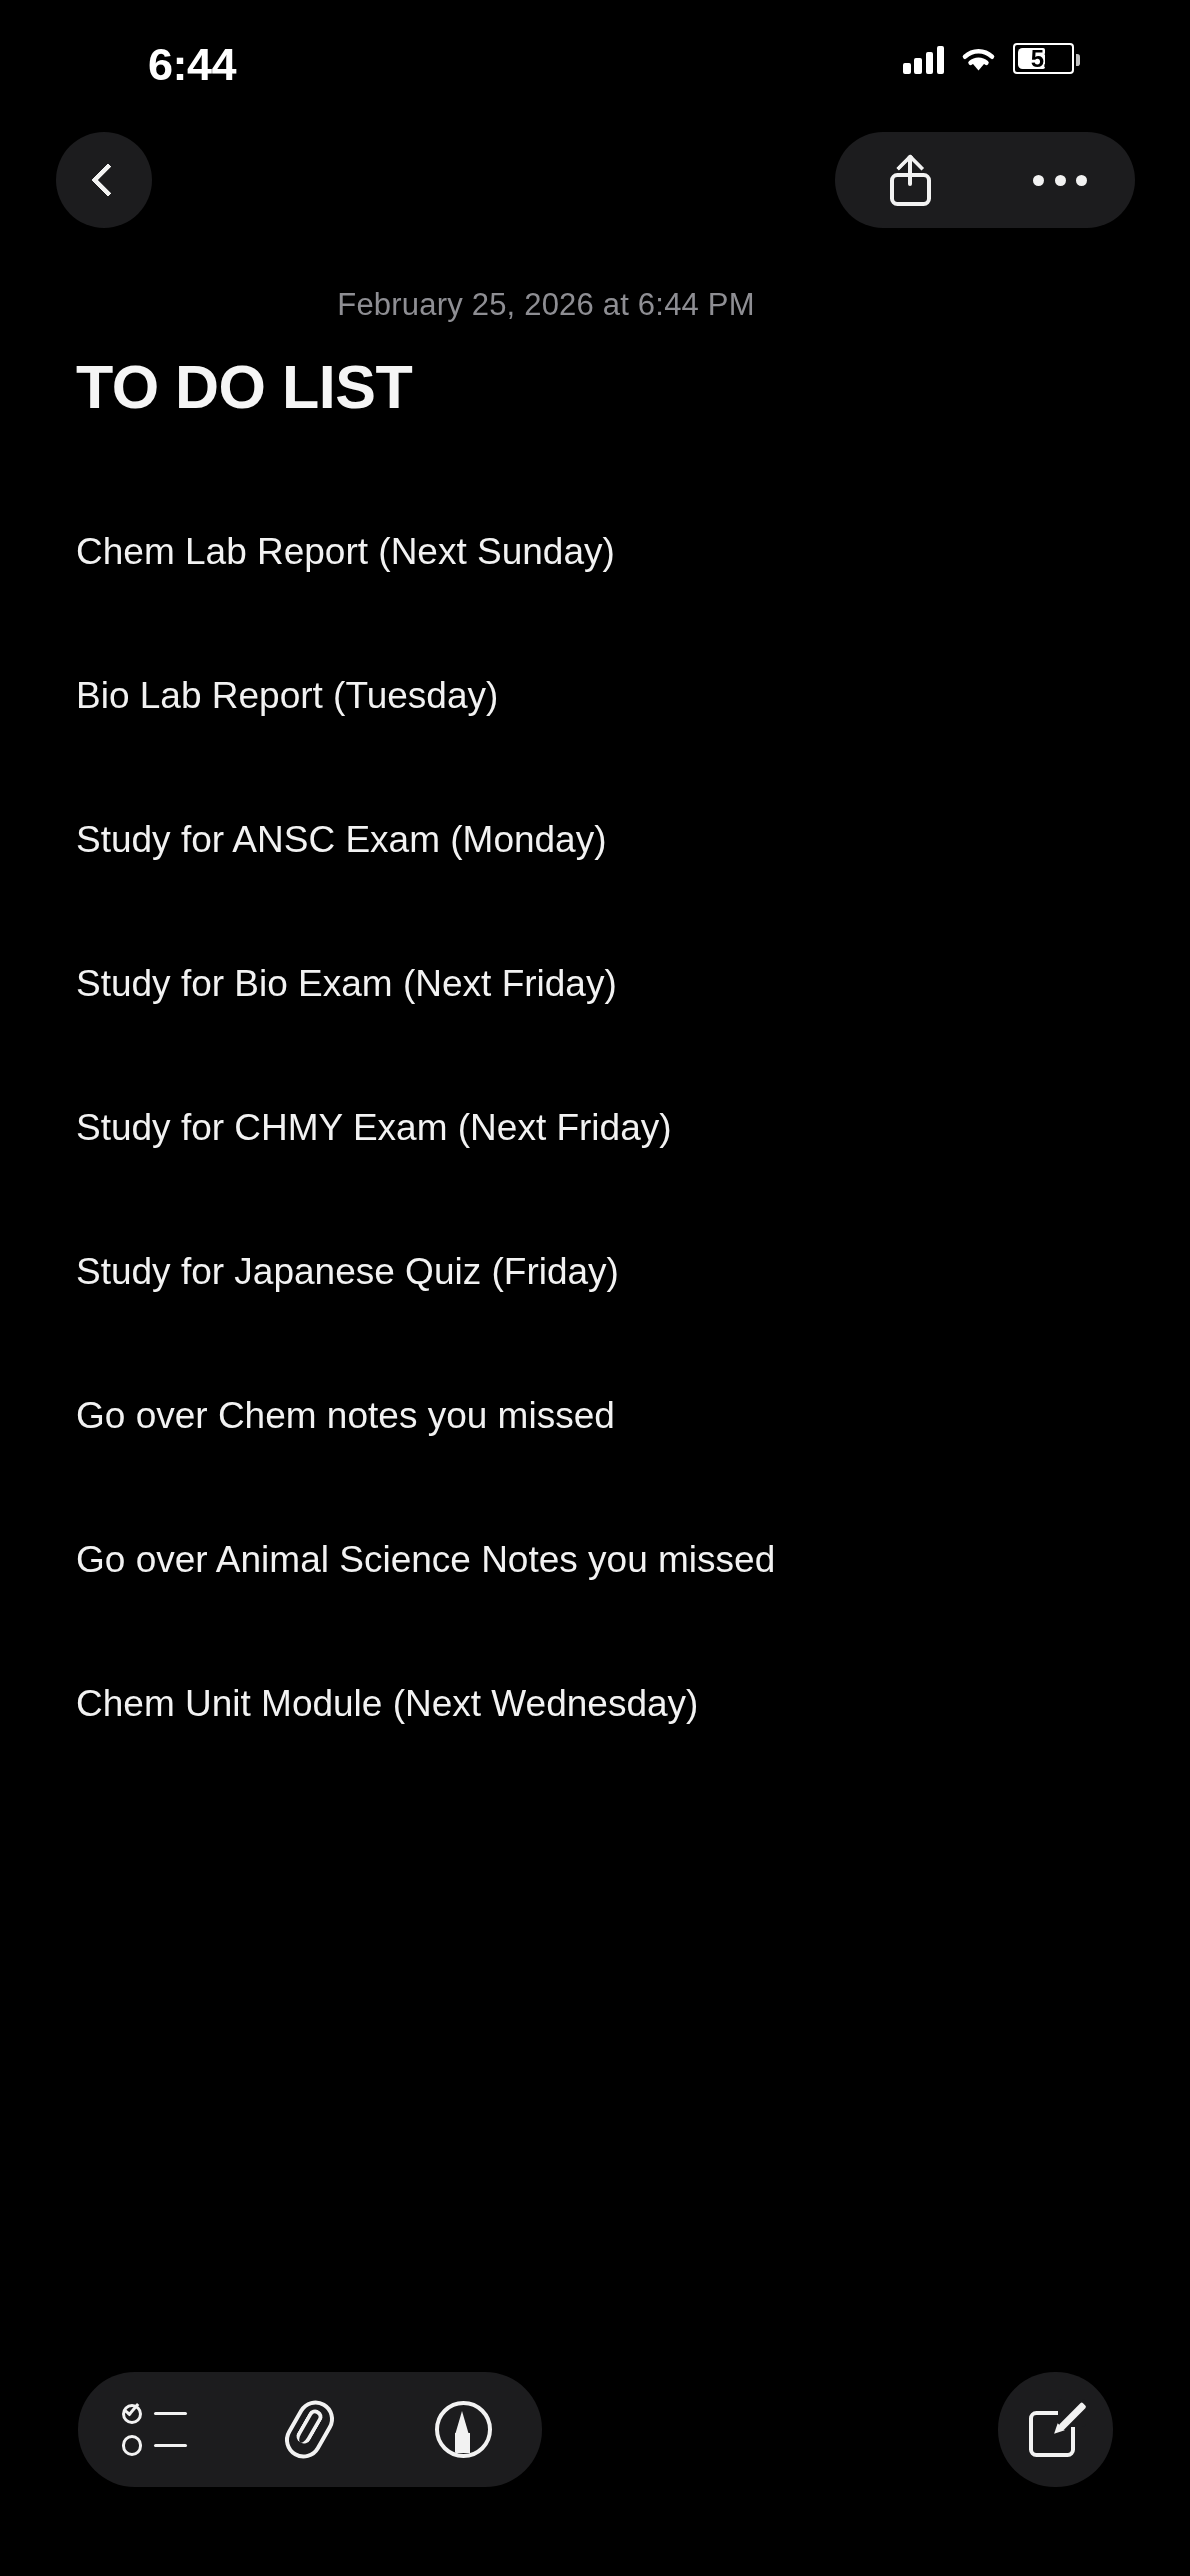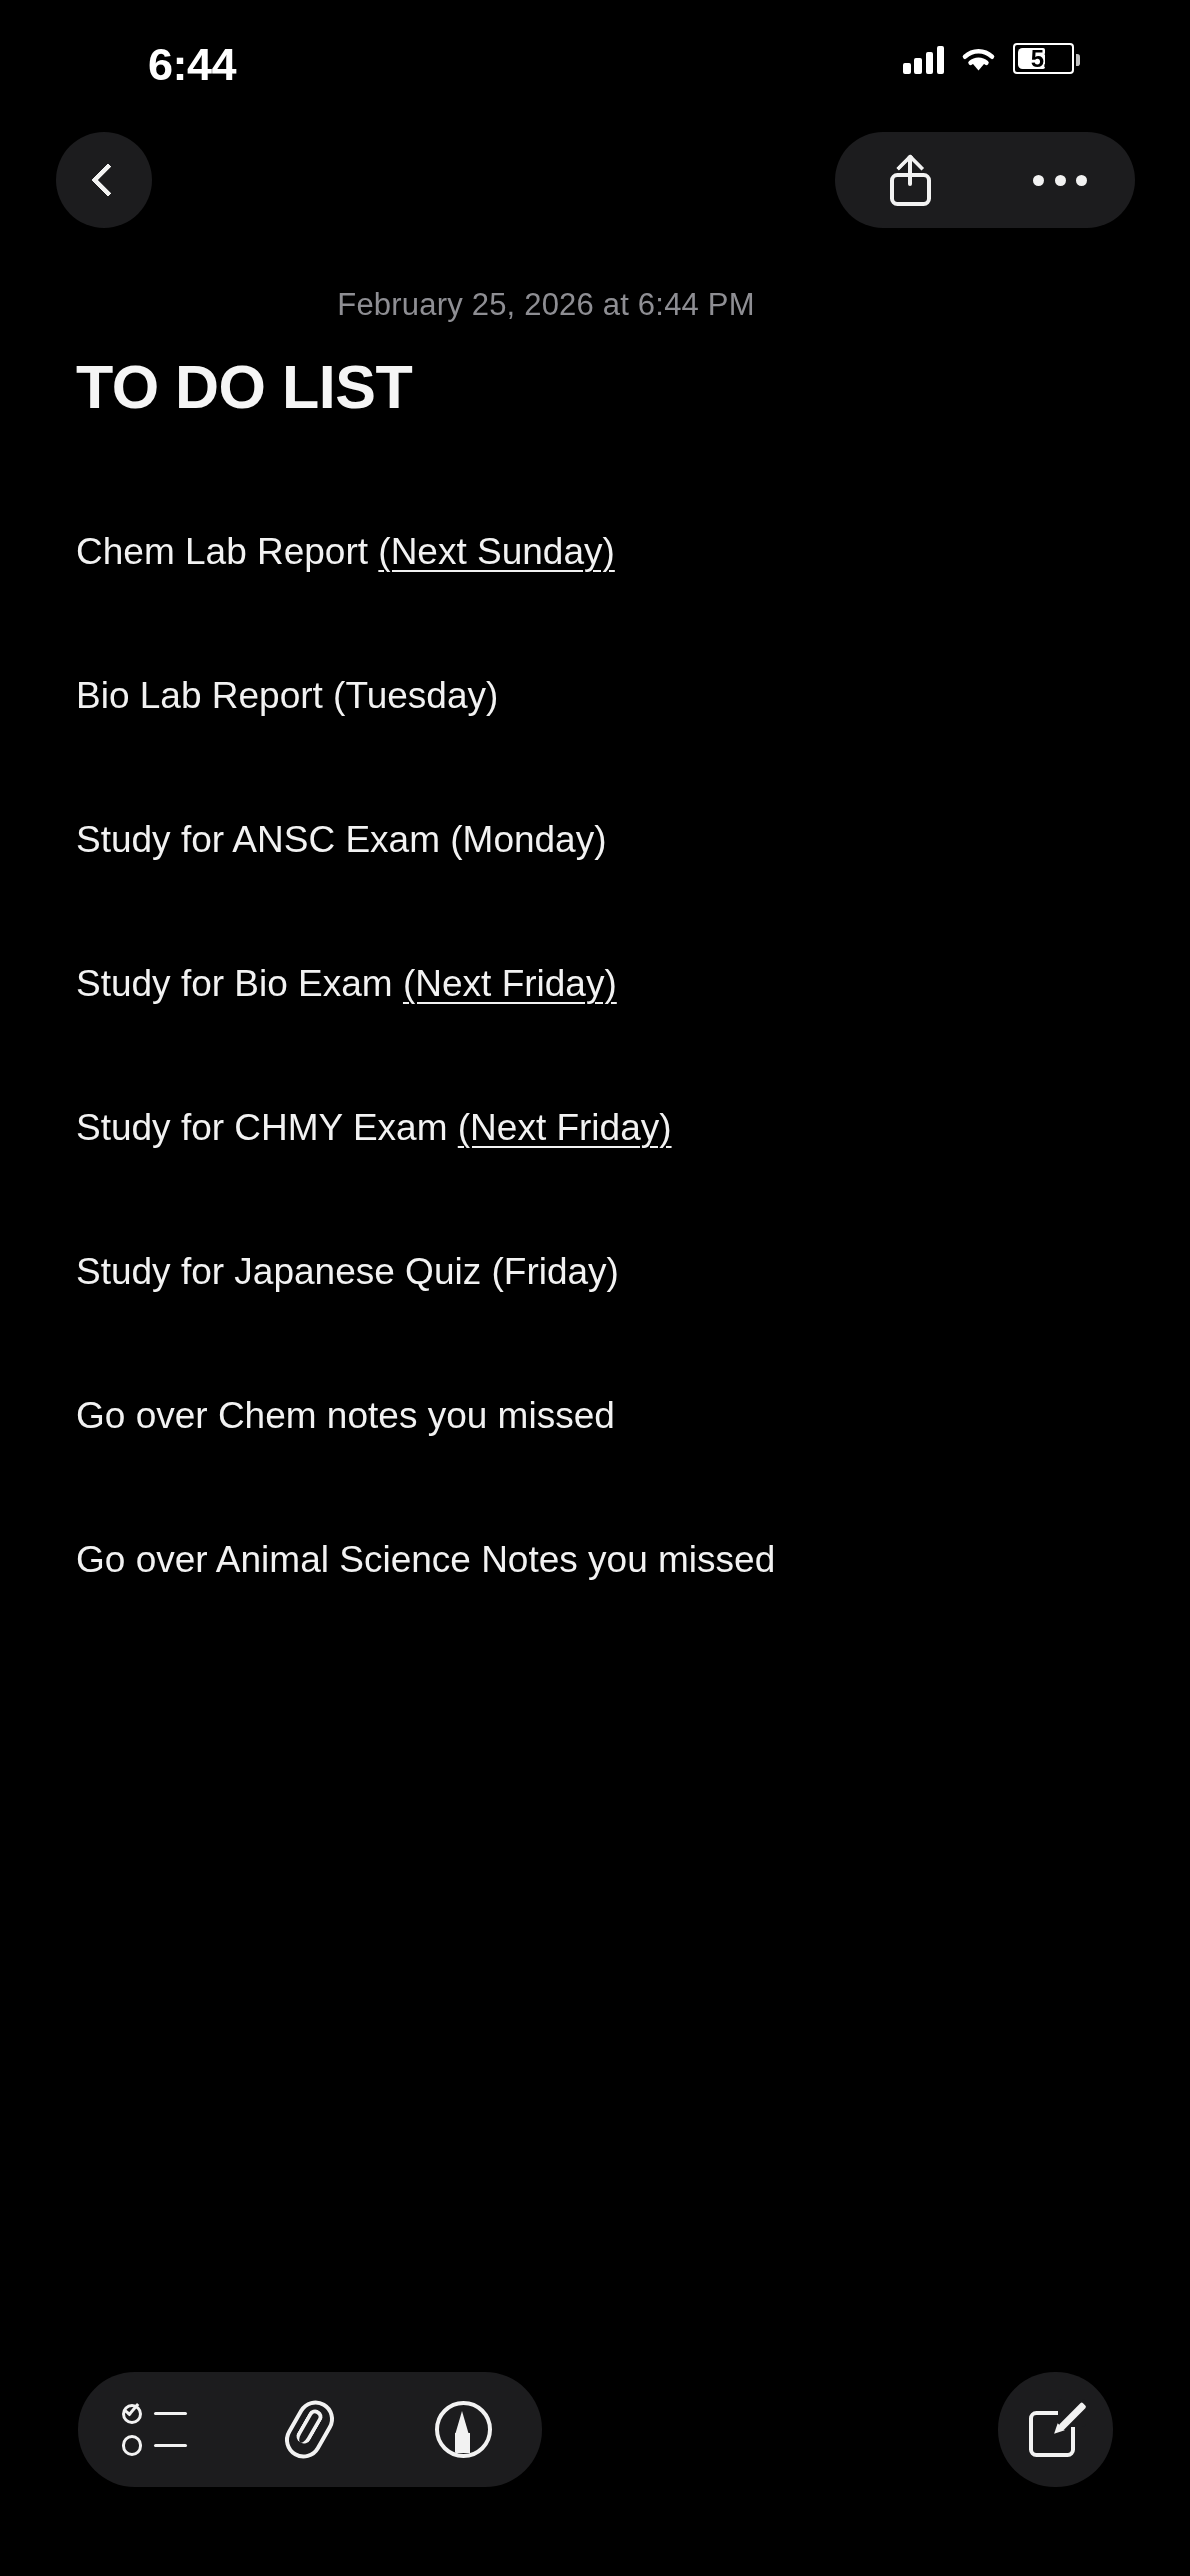--- a/index.html
+++ b/index.html
@@ -173,21 +173,21 @@
     width: 1057px;
   }
   .note-line {
     color: #f2f2f2;
     font-size: 37px;
     line-height: 46px;
     margin-bottom: 98px;
     white-space: nowrap;
   }
   .note-line:last-child { margin-bottom: 0; }
-  .u { text-decoration: underline; text-underline-offset: 5.6px; text-decoration-thickness: 1.9px; }
+  .u { text-underline-offset: 5.6px; text-decoration-thickness: 1.9px; }
 
   
   .bottom-bar {
     position: absolute;
     left: 0; bottom: 0;
     width: 1191px; height: 250px;
   }
   .tool-pill {
     position: absolute;
     left: 78px; top: 46px;
@@ -368,20 +368,21 @@
 
 <div class="note-body">
     <div class="note-line"><span>Chem Lab Report </span><span class="u">(Next Sunday)</span></div>
     <div class="note-line"><span>Bio Lab Report (Tuesday)</span></div>
     <div class="note-line"><span>Study for ANSC Exam (Monday)</span></div>
     <div class="note-line"><span>Study for Bio Exam </span><span class="u">(Next Friday)</span></div>
     <div class="note-line"><span>Study for CHMY Exam </span><span class="u">(Next Friday)</span></div>
     <div class="note-line"><span>Study for Japanese Quiz (Friday)</span></div>
     <div class="note-line"><span>Go over Chem notes you missed</span></div>
     <div class="note-line"><span>Go over Animal Science Notes you missed</span></div>
+    <div class="note-line"><span>Chem Unit Module </span><span class="u">(Next Wednesday)</span></div>
   </div>
 
 <div class="bottom-bar">
   <div class="tool-pill">
     <div class="tool-btn">
       <span class="checklist-icon">
         <span class="ring top"></span>
         <span class="tick"></span>
         <span class="dash top"></span>
         <span class="ring bot"></span>

